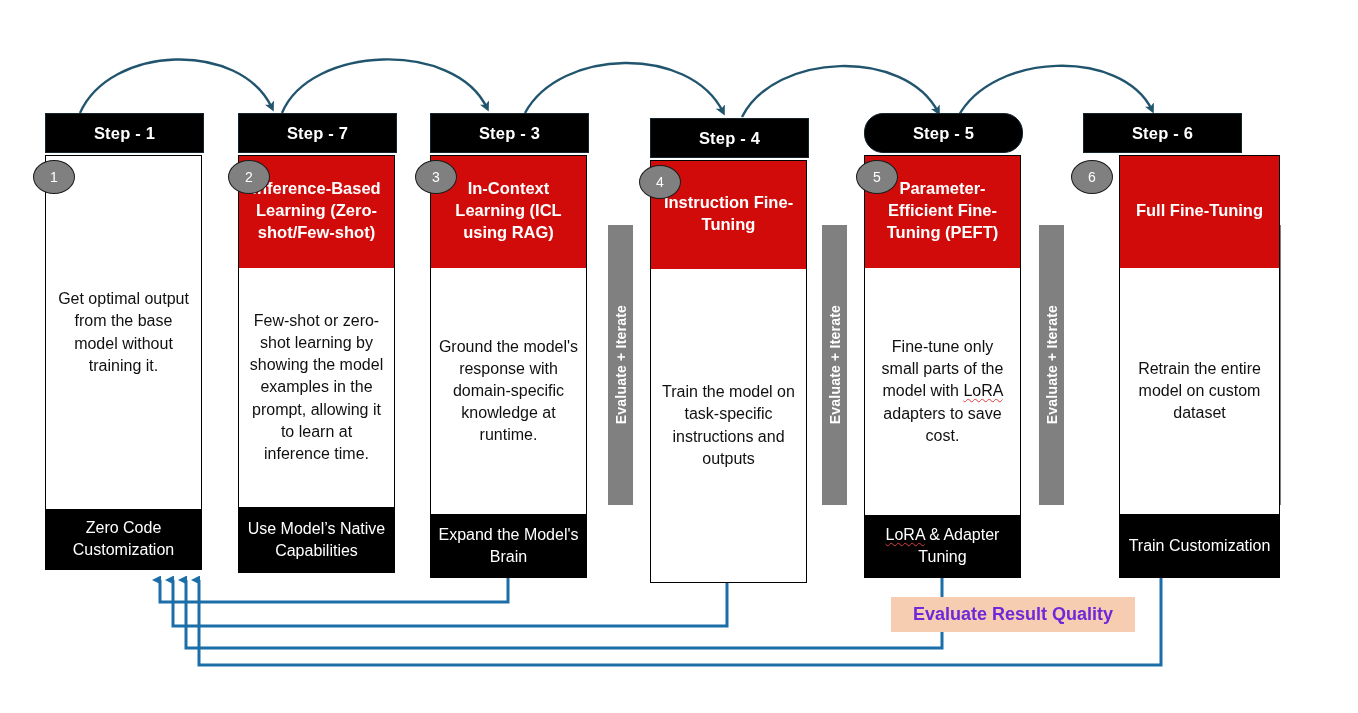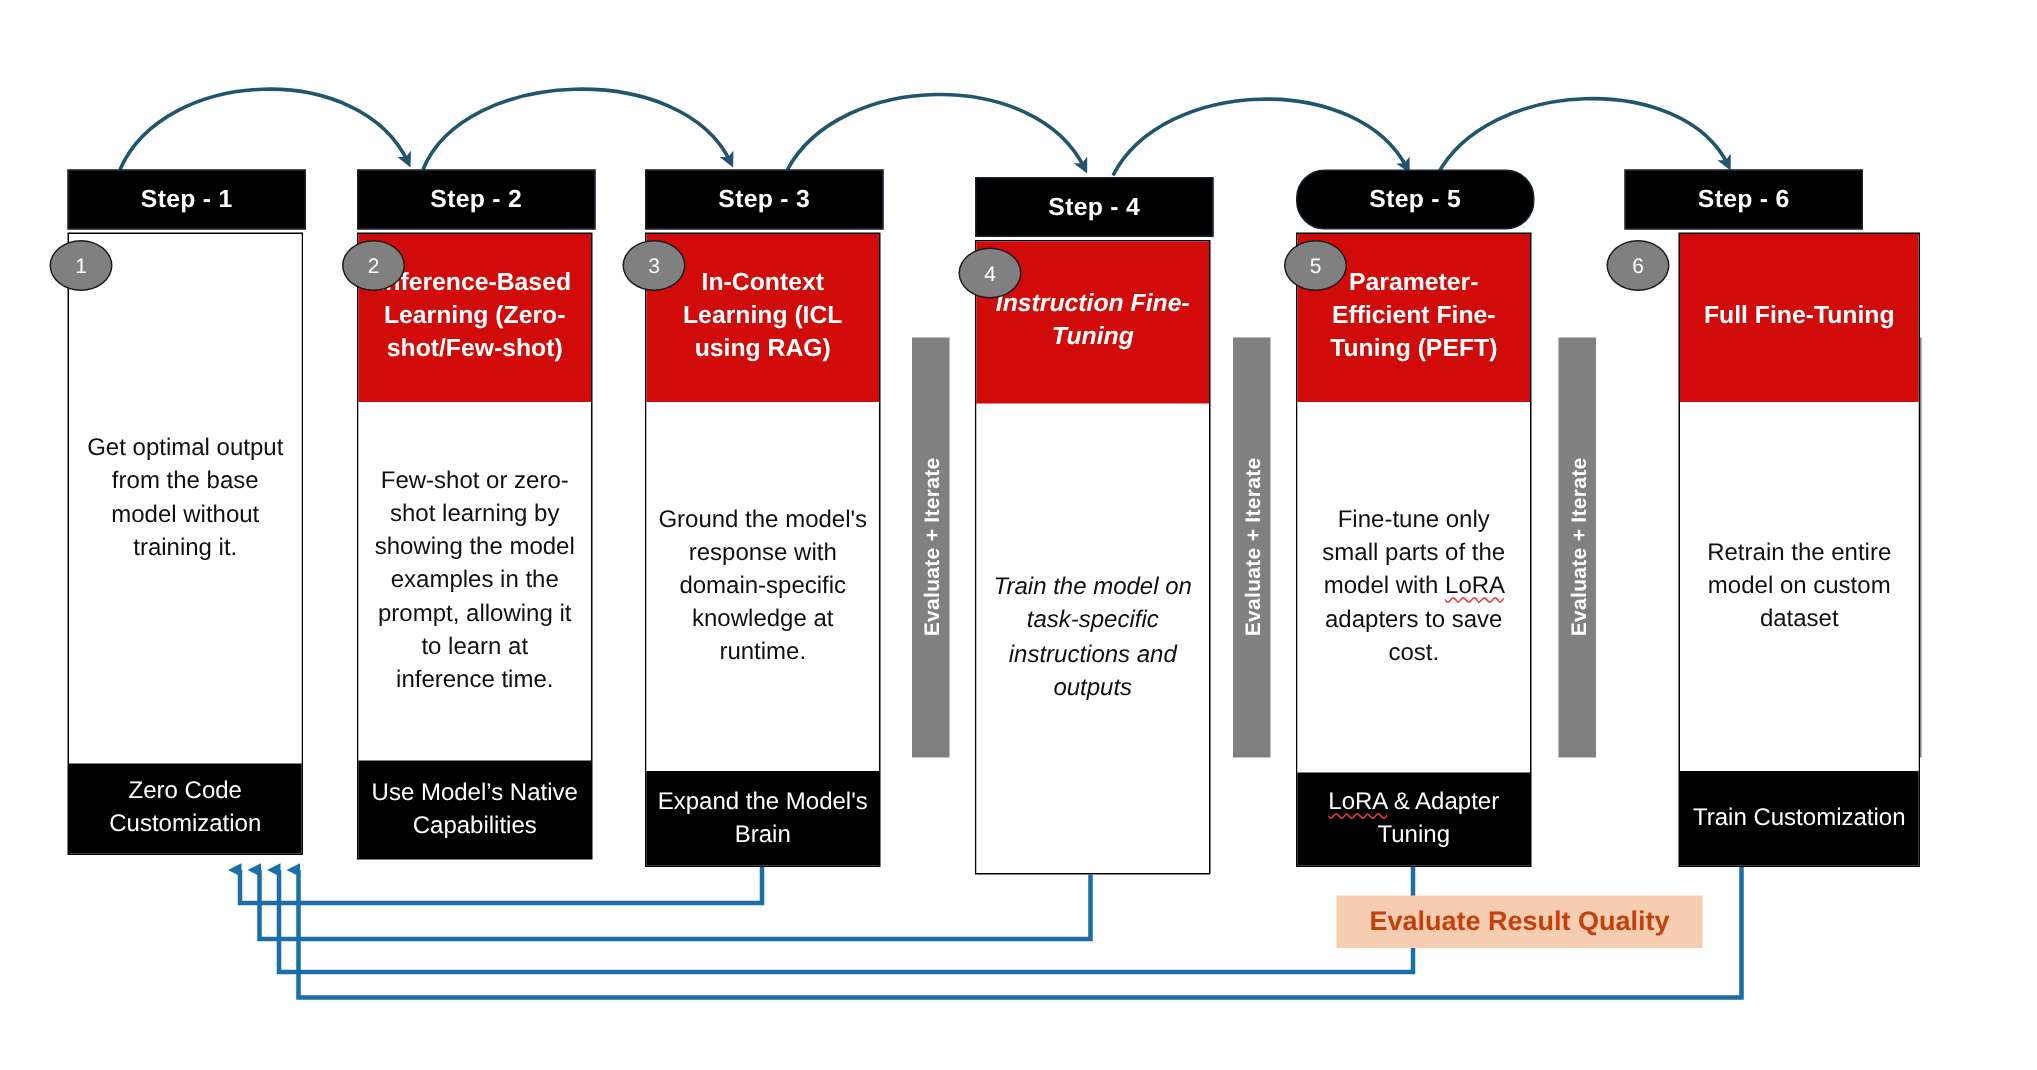--- a/index.html
+++ b/index.html
@@ -107,21 +107,21 @@
   .eibar span{
     writing-mode:vertical-rl;
     transform:rotate(180deg);
     white-space:nowrap;
   }
 
   
   .eval-box{
     position:absolute;
     background:#f7cdb2;
-    color:#c2410c;
+    color:#6d28d9;
     font-weight:bold;
     font-size:18px;
     display:flex;align-items:center;justify-content:center;
     z-index:7;
   }
 </style>
 </head>
 <body>
 
 <div id="stage">
@@ -162,21 +162,21 @@
   <div class="col">
     <div class="step-header" style="left:45px;top:113px;width:157px;height:38px;">Step - 1</div>
     <div class="card" style="left:45px;top:155px;width:157px;height:415px;">
       <div class="card-body">Get optimal output from the base model without training it.</div>
       <div class="card-foot" style="height:60px;">Zero Code Customization</div>
     </div>
     <div class="badge" style="left:33px;top:160px;">1</div>
   </div>
 
   <div class="col">
-    <div class="step-header" style="left:238px;top:113px;width:157px;height:38px;">Step - 2</div>
+    <div class="step-header" style="left:238px;top:113px;width:157px;height:38px;">Step - 7</div>
     <div class="card" style="left:238px;top:155px;width:157px;height:418px;">
       <div class="card-top" style="height:112px;">Inference-Based Learning (Zero-shot/Few-shot)</div>
       <div class="card-body">Few-shot or zero-shot learning by showing the model examples in the prompt, allowing it to learn at inference time.</div>
       <div class="card-foot" style="height:65px;">Use Model’s Native Capabilities</div>
     </div>
     <div class="badge" style="left:228px;top:160px;">2</div>
   </div>
 
   <div class="col">
     <div class="step-header" style="left:430px;top:113px;width:157px;height:38px;">Step - 3</div>
@@ -187,21 +187,21 @@
     </div>
     <div class="badge" style="left:415px;top:160px;">3</div>
   </div>
 
   <div class="eibar" style="left:608px;top:225px;width:25px;height:280px;">
     <span>Evaluate + Iterate</span>
   </div>
 
   <div class="col">
     <div class="step-header" style="left:650px;top:118px;width:157px;height:38px;">Step - 4</div>
-    <div class="card" style="left:650px;top:160px;width:157px;height:423px;font-style:italic;">
+    <div class="card" style="left:650px;top:160px;width:157px;height:423px;">
       <div class="card-top" style="height:108px;">Instruction Fine-Tuning</div>
       <div class="card-body">Train the model on task-specific instructions and outputs</div>
     </div>
     <div class="badge" style="left:639px;top:165px;">4</div>
   </div>
 
   <div class="eibar" style="left:822px;top:225px;width:25px;height:280px;">
     <span>Evaluate + Iterate</span>
   </div>
 

